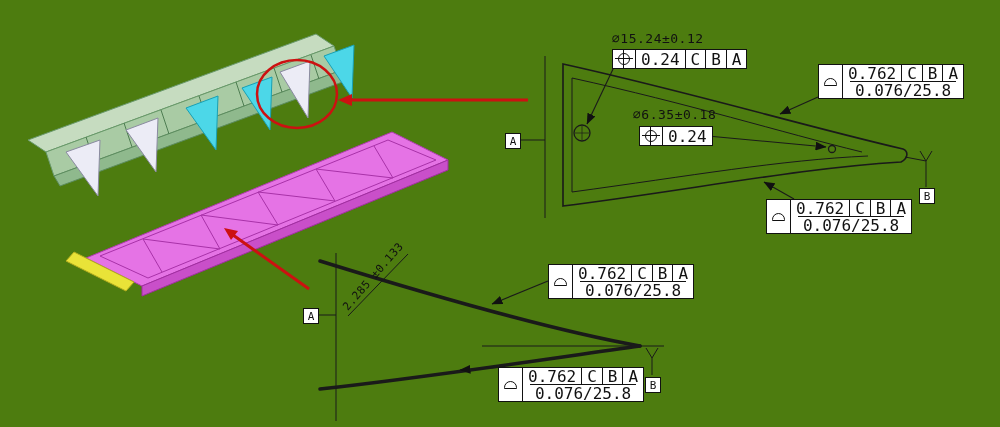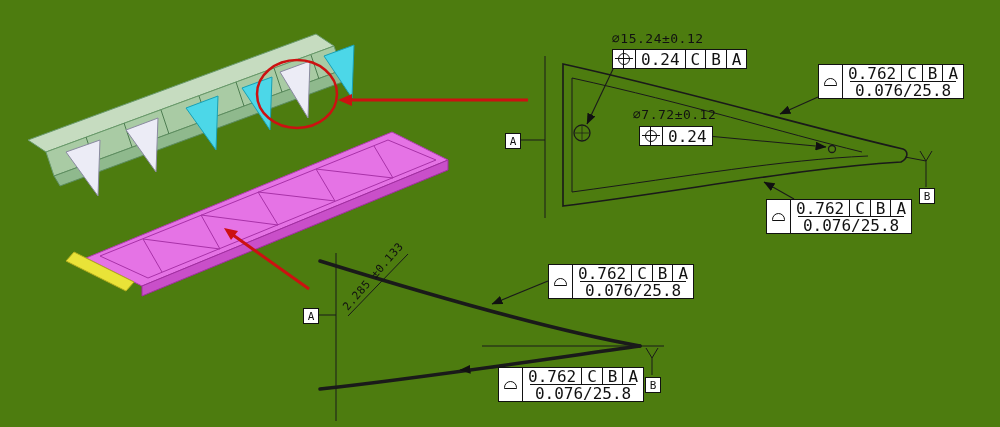--- a/index.html
+++ b/index.html
@@ -142,21 +142,21 @@
   <div class="fcf fcf1" style="left:612px;top:49px">
     <div class="symcell">
         <span class="pos-sym"></span>
       </div>
     <div class="cell">0.24</div>
     <div class="cell">C</div>
     <div class="cell">B</div>
     <div class="cell last">A</div>
   </div>
 
-  <div class="dimtext" style="left:633px;top:107px">⌀7.72±0.12</div>
+  <div class="dimtext" style="left:633px;top:107px">⌀6.35±0.18</div>
 
   <div class="fcf fcf1" style="left:639px;top:126px">
     <div class="symcell">
         <span class="pos-sym"></span>
       </div>
     <div class="cell last">0.24</div>
   </div>
 
   <div class="fcf" style="left:818px;top:64px">
     <div class="symcell">

